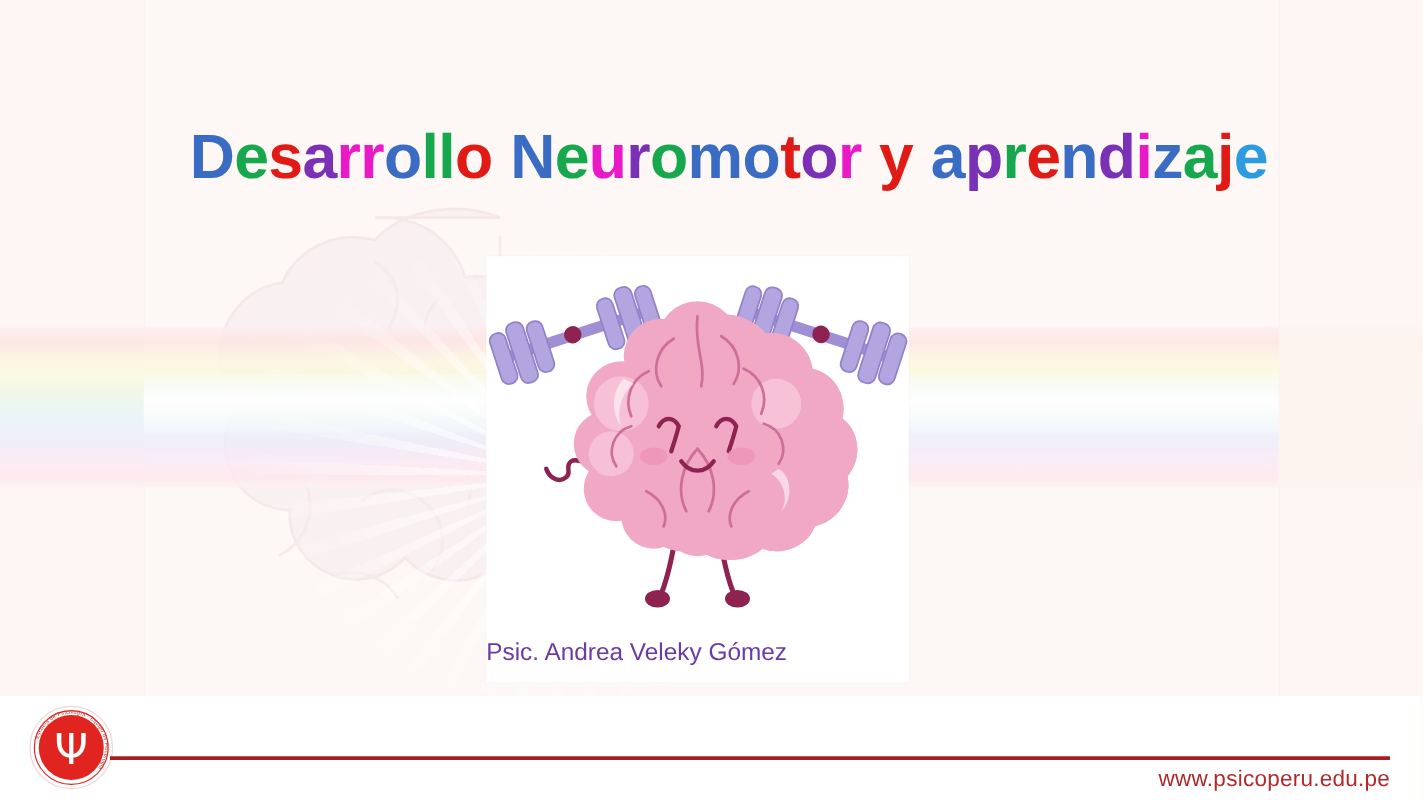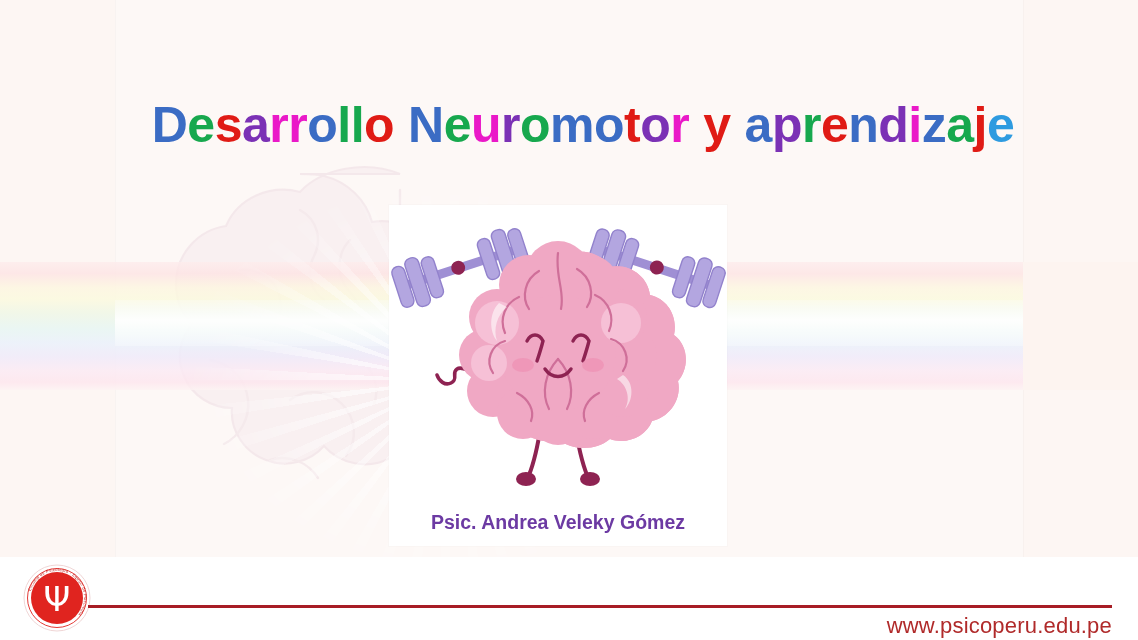--- a/index.html
+++ b/index.html
@@ -106,44 +106,43 @@
     width:338px; height:341px;
     background:#ffffff;
     z-index:5;
     box-shadow:0 0 0 1px rgba(0,0,0,0.012);
   }
   .card-art { position:absolute; left:0; top:8px; width:338px; height:280px; }
   .card-art svg { width:100%; height:100%; display:block; }
   .card-caption {
     position:absolute;
     left:0; right:0; bottom:12px;
-    text-align:center;
     font-size:19.5px;
-    font-weight:bold;
+    font-weight:normal;
     color:#6c3aa3;
   }
 
   
   .footer {
     position:absolute;
     left:0; right:0; bottom:0;
     height:83px;
     background:#ffffff;
     z-index:8;
   }
   .footer-line {
     position:absolute;
     left:88px; width:1024px;
     top:48px; height:3px;
     background:#a71d25;
   }
   .footer-url {
     position:absolute;
     right:26px; top:56px;
-    font-size:22px;
+    font-size:18px;
     color:#b02a2a;
     letter-spacing:.2px;
   }
   .logo {
     position:absolute;
     left:21px; top:5px;
     width:72px; height:72px;
   }
   .logo svg { width:100%; height:100%; display:block; }
 </style>

